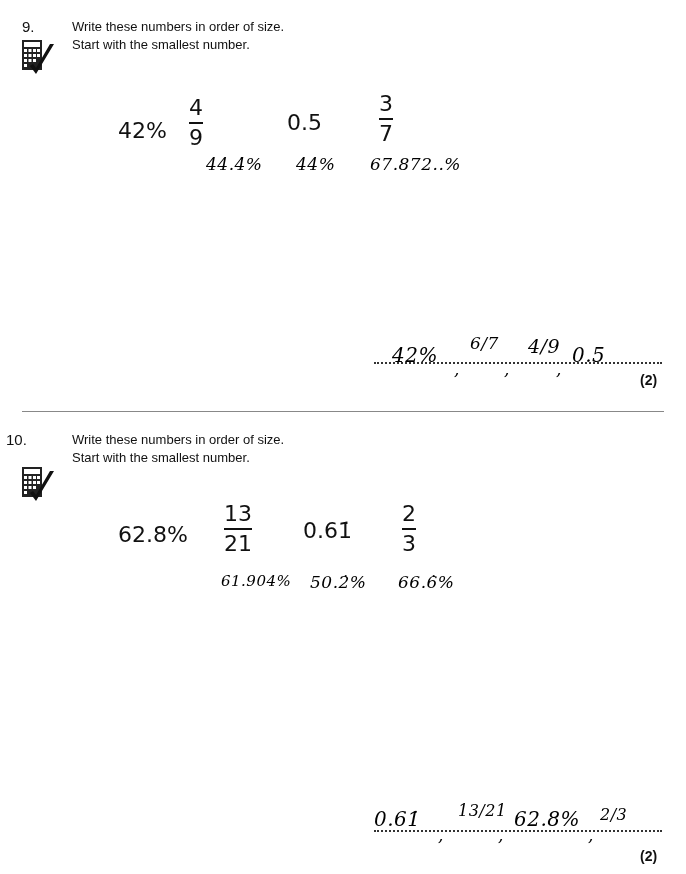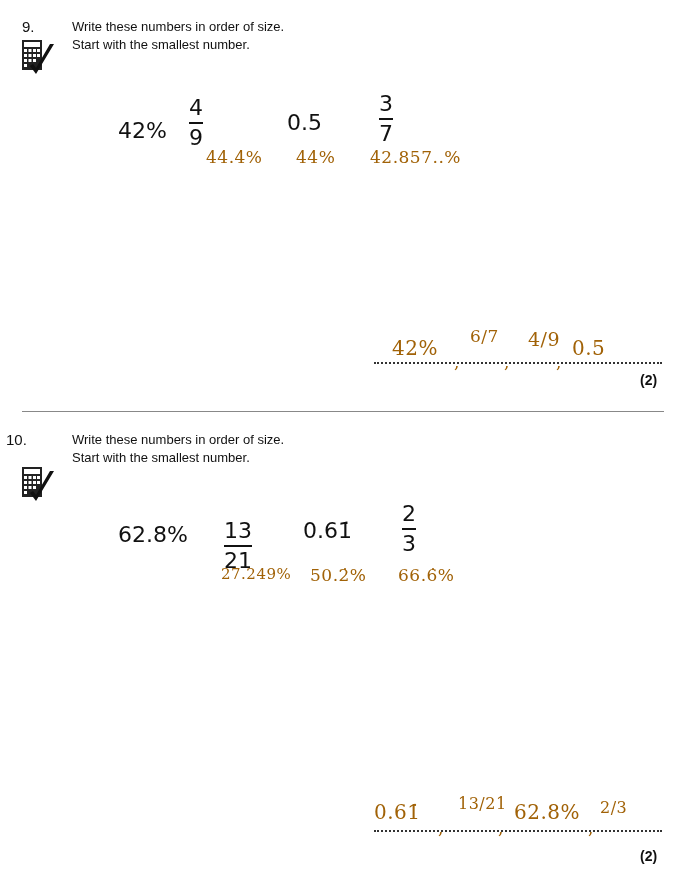--- a/index.html
+++ b/index.html
@@ -3,21 +3,21 @@
 <meta charset="utf-8">
 <style>
   html,body{margin:0;padding:0;background:#fff;}
   body{width:686px;height:874px;position:relative;overflow:hidden;font-family:"Liberation Sans",sans-serif;color:#111;}
   .abs{position:absolute;}
   .qnum{font-size:15px;}
   .prompt{font-size:13px;line-height:18px;}
   .printed{font-family:"DejaVu Sans",sans-serif;font-size:22px;}
   .frac{display:inline-flex;flex-direction:column;align-items:center;font-family:"DejaVu Sans",sans-serif;font-size:22px;line-height:22px;}
   .frac .bar{width:100%;border-top:2.5px solid #111;margin:3px 0;}
-  .hand{font-family:"DejaVu Serif",serif;font-size:17px;color:#a16207;letter-spacing:0.5px;}
+  .hand{font-family:"DejaVu Serif",serif;font-style:italic;font-size:17px;color:#000000;letter-spacing:0.5px;margin-top:7px;}
   .answer-line{border-bottom:2px dotted #333;height:0;}
   .marks{font-weight:bold;font-size:14px;}
   .divider{height:0;border-top:1px solid #888;}
 </style>
 </head>
 <body>
 
 <div class="abs qnum" style="left:22px;top:18px;">9.</div>
 <div class="abs prompt" style="left:72px;top:18px;">
   <div>Write these numbers in order of size.</div>
@@ -53,21 +53,21 @@
 </div>
 <div class="abs printed" style="left:287px;top:110px;">0.5</div>
 <div class="abs frac" style="left:379px;top:93px;">
   <span>3</span>
   <span class="bar"></span>
   <span>7</span>
 </div>
 
 <div class="abs hand" style="left:206px;top:147px;">44.4̇%</div>
 <div class="abs hand" style="left:296px;top:147px;">44%</div>
-<div class="abs hand" style="left:370px;top:147px;">42.857..%</div>
+<div class="abs hand" style="left:370px;top:147px;">67.872..%</div>
 
 <div class="abs" style="left:374px;top:330px;width:288px;height:36px;">
   <span class="abs hand" style="left:18px;top:6px;font-size:20px;">42%</span>
   <span class="abs hand" style="left:96px;top:-4px;font-size:17px;">6/7</span>
   <span class="abs hand" style="left:154px;top:-2px;font-size:19px;">4/9</span>
   <span class="abs hand" style="left:198px;top:6px;font-size:20px;">0.5</span>
   <span class="abs hand" style="left:80px;top:22px;">,</span>
   <span class="abs hand" style="left:130px;top:22px;">,</span>
   <span class="abs hand" style="left:182px;top:22px;">,</span>
   <div class="abs answer-line" style="left:0;top:32px;width:288px;"></div>
@@ -97,33 +97,33 @@
       <rect x="4" y="21" width="3" height="3"></rect>
         <rect x="8.5" y="21" width="3" height="3"></rect>
         <rect x="13" y="21" width="3" height="3"></rect>
       <rect x="4" y="26" width="3" height="3"></rect>
     </g>
     <path d="M10 28 L16 36 L34 6 L30 6 L16 30 L13 26 Z" fill="#111"></path>
   </svg>
 </div>
 
 <div class="abs printed" style="left:118px;top:522px;">62.8%</div>
-<div class="abs frac" style="left:224px;top:520px;">
+<div class="abs frac" style="left:224px;top:503px;">
   <span>13</span>
   <span class="bar"></span>
   <span>21</span>
 </div>
 <div class="abs printed" style="left:303px;top:518px;">0.61̇</div>
 <div class="abs frac" style="left:402px;top:503px;">
   <span>2</span>
   <span class="bar"></span>
   <span>3</span>
 </div>
 
-<div class="abs hand" style="left:221px;top:565px;font-size:15px;">27.249%</div>
+<div class="abs hand" style="left:221px;top:565px;font-size:15px;">61.904%</div>
 <div class="abs hand" style="left:310px;top:565px;">50.2̇%</div>
 <div class="abs hand" style="left:398px;top:565px;">66.6̇%</div>
 
 <div class="abs" style="left:374px;top:790px;width:288px;height:50px;">
   <span class="abs hand" style="left:0px;top:10px;font-size:20px;">0.61̇</span>
   <span class="abs hand" style="left:84px;top:4px;font-size:16px;">13/21</span>
   <span class="abs hand" style="left:140px;top:10px;font-size:20px;">62.8%</span>
   <span class="abs hand" style="left:226px;top:8px;font-size:16px;">2/3</span>
   <span class="abs hand" style="left:64px;top:28px;">,</span>
   <span class="abs hand" style="left:124px;top:28px;">,</span>

